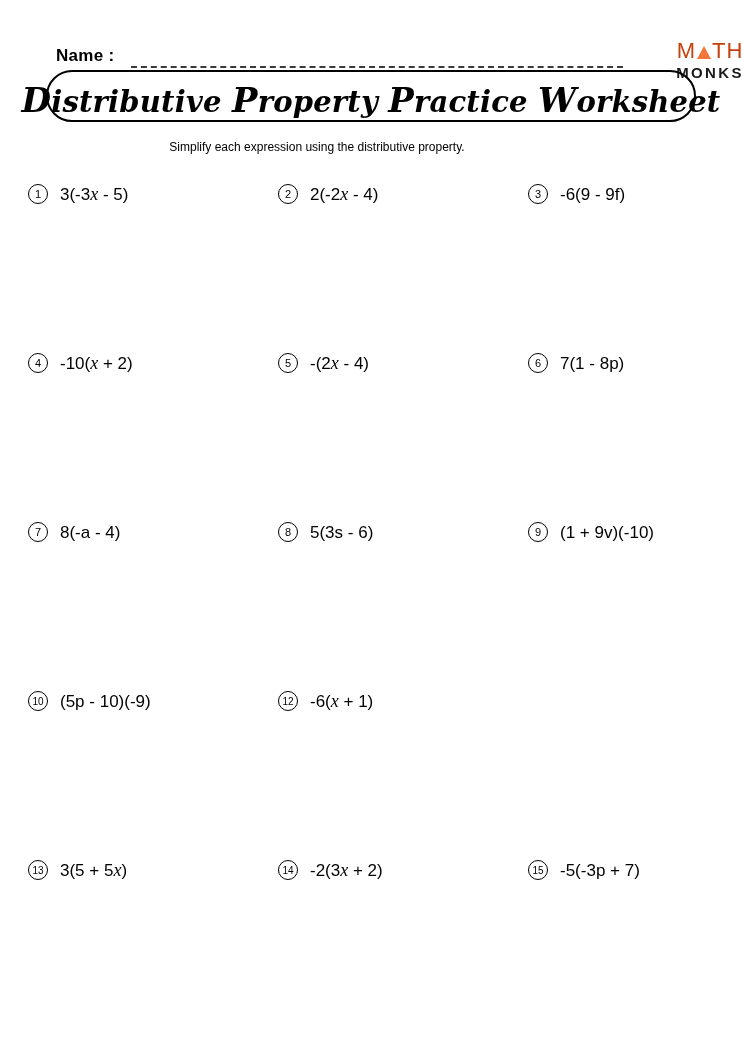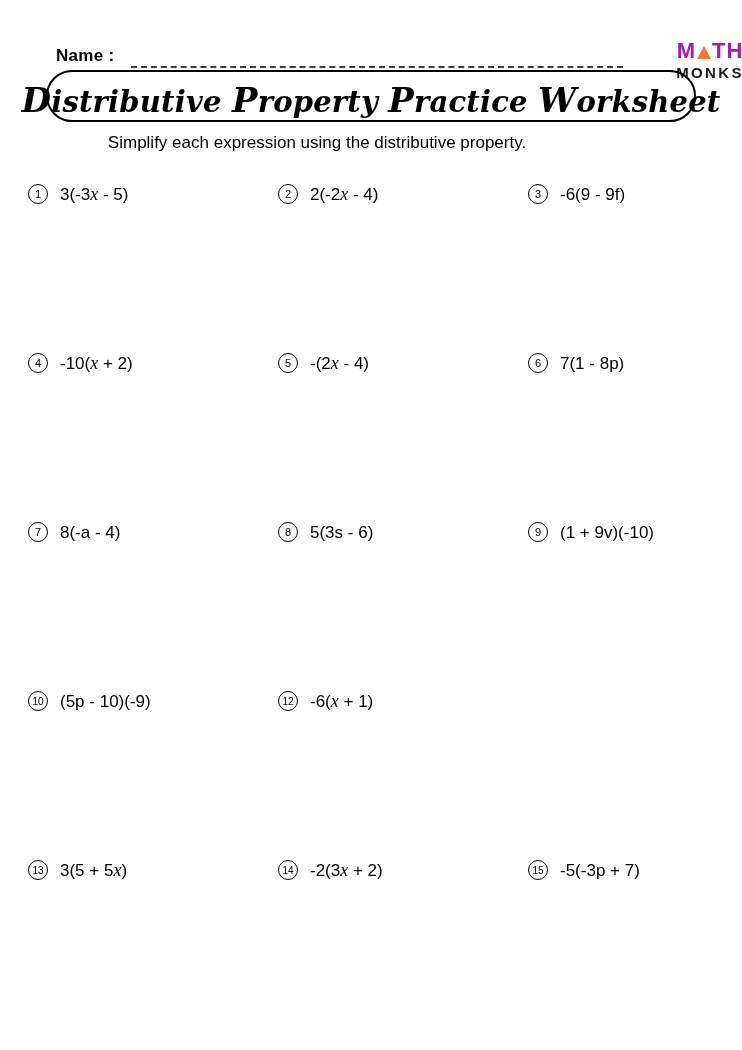--- a/index.html
+++ b/index.html
@@ -50,25 +50,25 @@
 
   .logo {
     position: absolute;
     right: 26px;
     top: 18px;
     text-align: center;
     line-height: 1;
   }
   .logo-main {
     font-size: 22px;
-    font-weight: bold;
+    font-weight: normal;
     letter-spacing: 1px;
     position: relative;
     display: inline-block;
-    color: #a21caf;
+    color: #c2410c;
   }
   .logo-tri {
     display: inline-block;
     width: 0;
     height: 0;
     border-left: 7px solid transparent;
     border-right: 7px solid transparent;
     border-bottom: 13px solid #f2763a;
     vertical-align: -1px;
     margin: 0 1px;
@@ -103,24 +103,24 @@
     letter-spacing: 0.2px;
     white-space: nowrap;
   }
   .title-text .cap {
     font-size: 34px;
   }
 
   .subtitle {
     position: absolute;
     left: 0;
-    top: 133px;
+    top: 140px;
     width: 634px;
     text-align: center;
-    font-size: 17px;
+    font-size: 12px;
   }
 
   
   .grid {
     position: absolute;
     left: 0;
     top: 175px;
     width: 742px;
   }
   .row {

